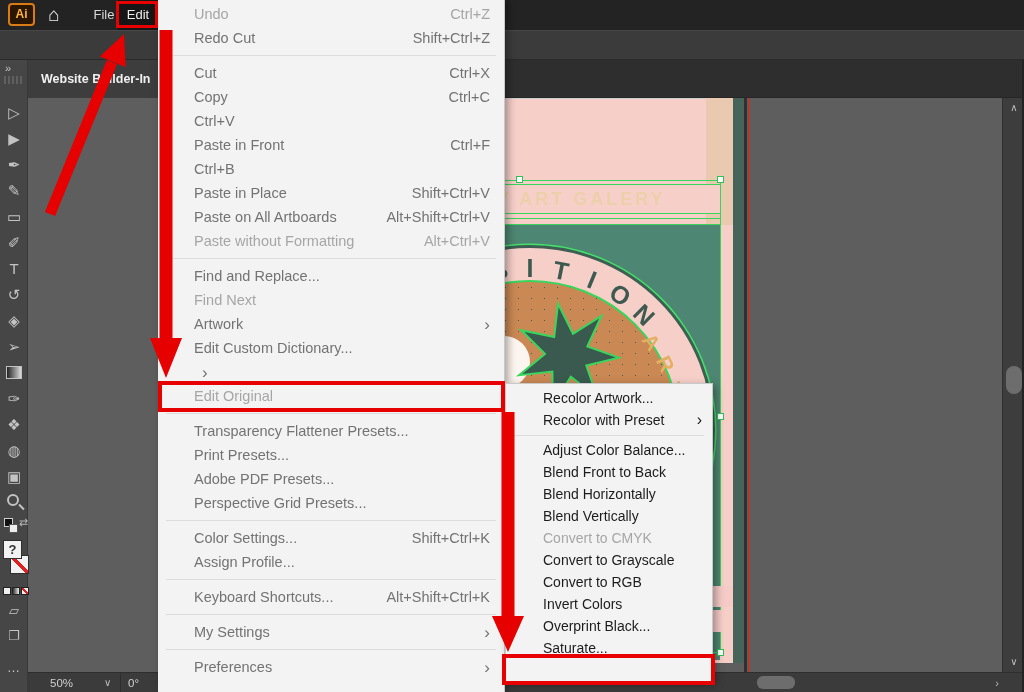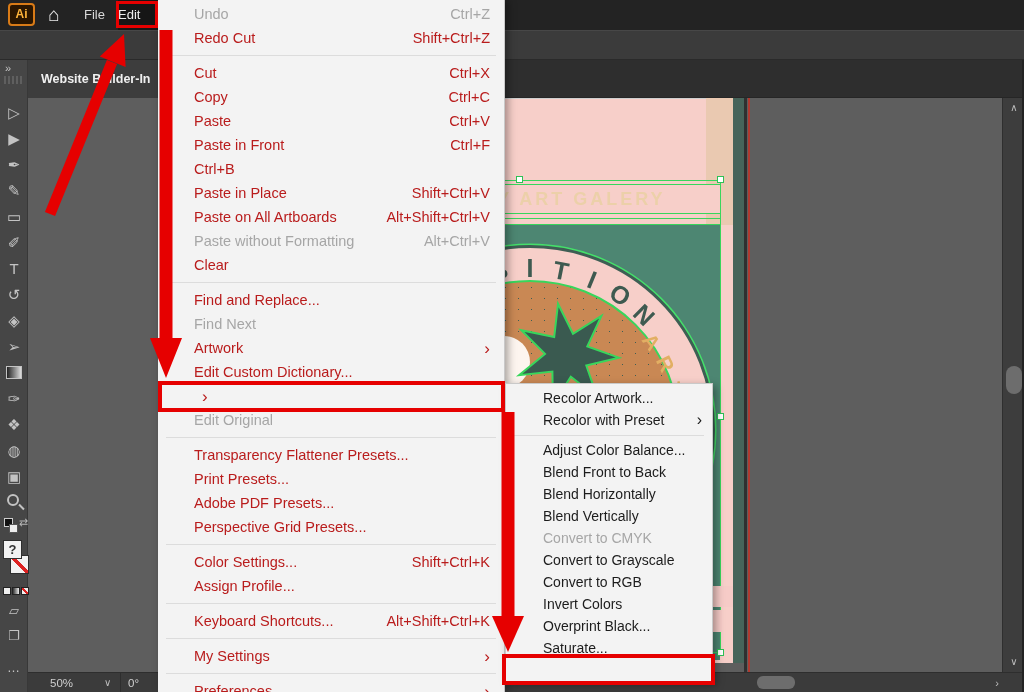--- a/index.html
+++ b/index.html
@@ -5,21 +5,21 @@
   html,body{margin:0;padding:0;background:#2b2b2b;}
   *{box-sizing:border-box;font-family:"Liberation Sans",sans-serif;}
   #stage{position:relative;width:1024px;height:692px;overflow:hidden;background:#5e5e5e;}
   .abs{position:absolute;}
 
   
   #menubar{left:0;top:0;width:1024px;height:30px;background:#232323;z-index:5;}
   #ai-logo{left:8px;top:3px;width:27px;height:23px;background:#2b1600;border:2px solid #d97b17;
     border-radius:4px;color:#ffb43a;font-weight:bold;font-size:12px;line-height:19px;text-align:center;}
   #home-btn{left:40px;top:2px;width:28px;height:26px;color:#e8e8e8;font-size:19px;line-height:25px;text-align:center;}
-  .mb-item{top:0;height:38px;line-height:30px;text-align:left;color:#d9d9d9;font-size:13px;}
+  .mb-item{top:0;height:38px;line-height:30px;text-align:center;color:#d9d9d9;font-size:13px;}
   #mb-file{left:84px;width:40px;}
   #mb-edit{left:118px;width:40px;background:#161616;color:#ededed;}
 
   
   #controlbar{left:0;top:30px;width:1024px;height:30px;background:#3b3b3b;border-top:1px solid #474747;border-bottom:1px solid #2a2a2a;z-index:5;}
   #cb-grip{left:3px;top:37px;width:5px;height:17px;background:repeating-linear-gradient(to bottom,#585858 0 2px,#3b3b3b 2px 4px);}
   .cb-label{color:#cfcfcf;font-size:12px;line-height:30px;}
   .cb-link{border-bottom:1px dotted #8f8f8f;line-height:17px;}
   #cb-group{left:16px;top:36px;height:20px;}
   #cb-fillbox{left:96px;top:37px;width:17px;height:17px;background:#ececec;border:1px solid #9a9a9a;border-radius:3px;}
@@ -109,21 +109,21 @@
   #sb-zoom{left:22px;}
   #sb-zoom-chev{left:76px;color:#bdbdbd;font-size:10px;line-height:20px;position:absolute;}
   #sb-div{position:absolute;left:92px;top:0;width:1px;height:20px;background:#2e2e2e;}
   #sb-rot{left:100px;}
   #hthumb{position:absolute;left:729px;top:3px;width:38px;height:13px;background:#6d6d6d;border-radius:6px;}
   #hscroll-right{position:absolute;left:962px;top:0;width:14px;text-align:center;color:#bdbdbd;font-size:11px;line-height:20px;}
 
   
   #edit-menu{left:158px;top:0;width:347px;height:692px;background:#f3f3f3;border-right:1px solid #c9c9c9;
     box-shadow:3px 0 8px rgba(0,0,0,.35);z-index:20;padding-top:2px;overflow:hidden;}
-  .mi{height:24px;display:flex;align-items:center;padding:0 14px 0 36px;color:#b91c1c;font-size:14.5px;}
+  .mi{height:24px;display:flex;align-items:center;padding:0 14px 0 36px;color:#737373;font-size:14.5px;}
   .mi .lbl{flex:1;white-space:nowrap;}
   .mi .sc{white-space:nowrap;}
   .mi .arr{font-size:17px;line-height:15px;margin-left:8px;}
   .mi.dis{color:#a6a6a6;gap:12px;}
   .msep{height:1px;background:#dcdcdc;margin:5px 8px;}
 
   
   #submenu{left:505px;top:383px;width:208px;height:299px;background:#f3f3f3;border:1px solid #c9c9c9;
     box-shadow:3px 3px 8px rgba(0,0,0,.35);z-index:22;padding-top:3px;overflow:hidden;}
   .smi{height:22px;display:flex;align-items:center;padding:0 10px 0 37px;color:#1c1c1c;font-size:14px;}
@@ -289,44 +289,40 @@
       <div class="msep"></div>
       <div class="mi">
         <span class="lbl">Cut</span>
         <span class="sc">Ctrl+X</span>
       </div>
       <div class="mi">
         <span class="lbl">Copy</span>
         <span class="sc">Ctrl+C</span>
       </div>
       <div class="mi">
-        <span class="lbl">Paste</span>
         <span class="sc">Ctrl+V</span>
       </div>
       <div class="mi">
         <span class="lbl">Paste in Front</span>
         <span class="sc">Ctrl+F</span>
       </div>
       <div class="mi">
         <span class="sc">Ctrl+B</span>
       </div>
       <div class="mi">
         <span class="lbl">Paste in Place</span>
         <span class="sc">Shift+Ctrl+V</span>
       </div>
       <div class="mi">
         <span class="lbl">Paste on All Artboards</span>
         <span class="sc">Alt+Shift+Ctrl+V</span>
       </div>
       <div class="mi dis">
         <span class="lbl">Paste without Formatting</span>
         <span class="sc">Alt+Ctrl+V</span>
-      </div>
-      <div class="mi">
-        <span class="lbl">Clear</span>
       </div>
       <div class="msep"></div>
       <div class="mi">
         <span class="lbl">Find and Replace...</span>
       </div>
       <div class="mi dis">
         <span class="lbl">Find Next</span>
       </div>
       <div class="mi">
         <span class="lbl">Artwork</span>

